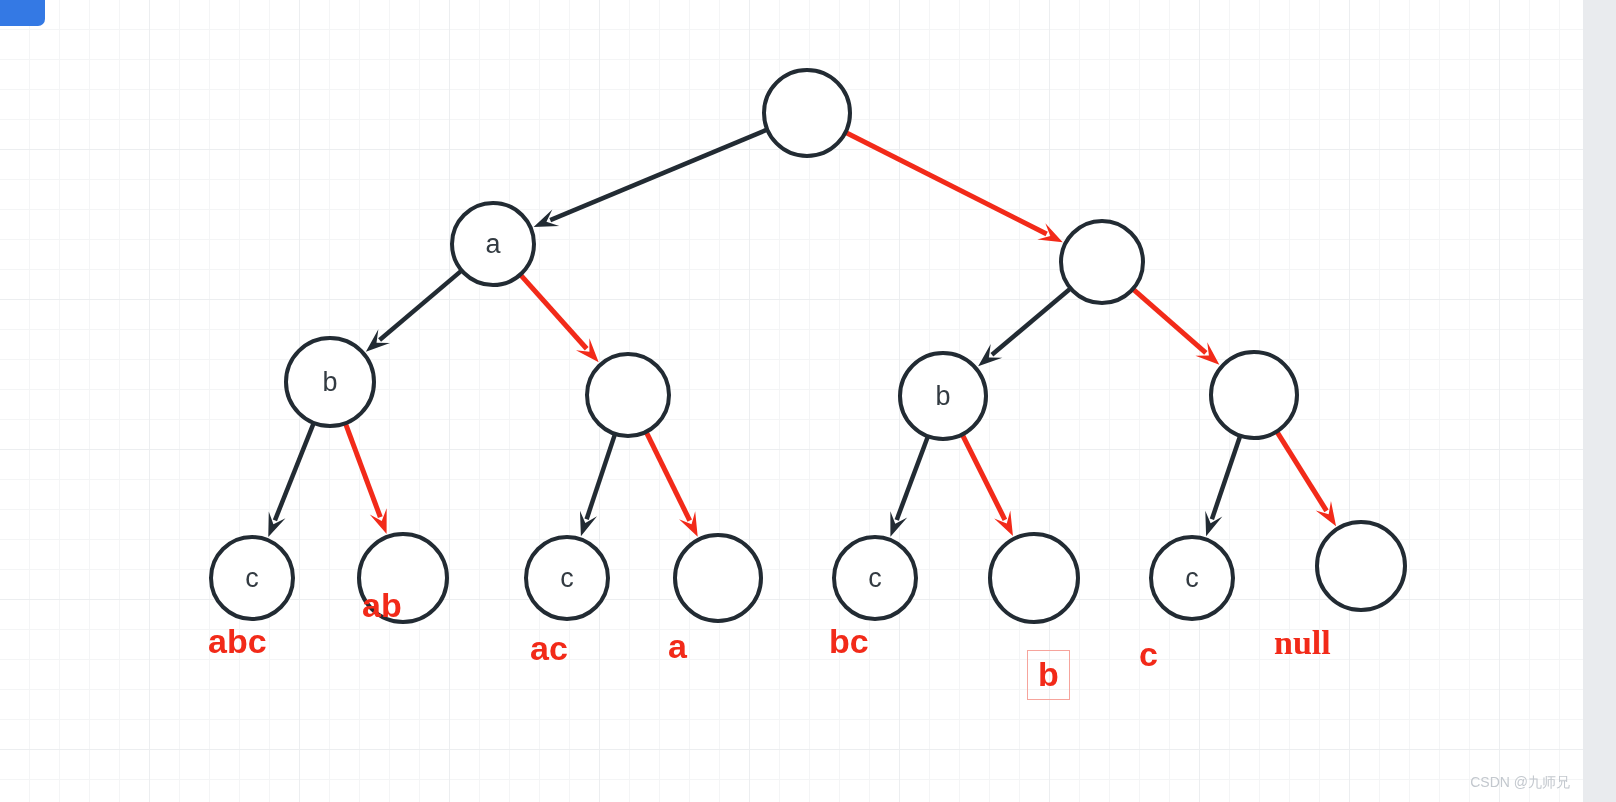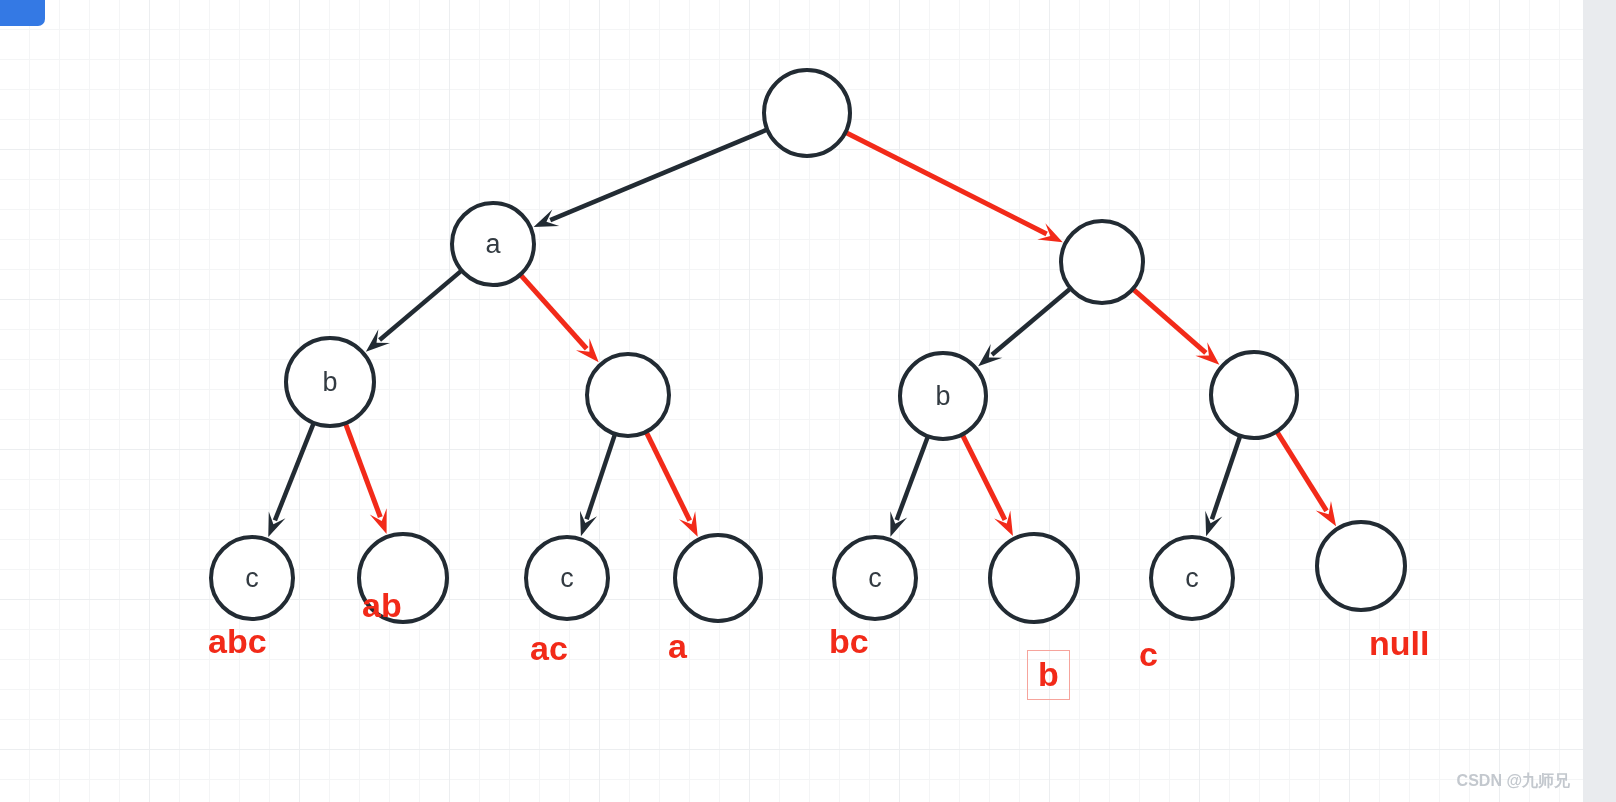--- a/index.html
+++ b/index.html
@@ -60,24 +60,23 @@
   }
   #right-strip{
     position:absolute;right:0;top:0;
     width:33px;height:802px;
     background:#e9ebee;
   }
   #watermark{
     position:absolute;
     right:46px;bottom:10px;
     color:#c3c8ce;
-    font-size:16px;
+    font-size:14px;
     font-family:"Liberation Sans", sans-serif;
     white-space:nowrap;
-    font-weight:bold;
   }
 </style>
 </head>
 <body>
 
 <div id="canvas">
 
   <div id="blue-tab" style="background: rgb(52, 121, 228);"></div>
   <div id="right-strip" style="background: rgb(233, 235, 238);"></div>
 
@@ -158,17 +157,17 @@
       <div class="node" style="left: 1315px; top: 520px; width: 92px; height: 92px; border-color: rgb(34, 43, 51); color: rgb(51, 59, 66);"></div>
     </div>
   <div id="label-layer">
       <div class="leaf-label" style="left: 208px; top: 624px; color: rgb(242, 42, 25);">abc</div>
       <div class="leaf-label" style="left: 362px; top: 588px; color: rgb(242, 42, 25);">ab</div>
       <div class="leaf-label" style="left: 530px; top: 631px; color: rgb(242, 42, 25); text-align: right;">ac</div>
       <div class="leaf-label" style="left: 668px; top: 629px; color: rgb(242, 42, 25);">a</div>
       <div class="leaf-label" style="left: 829px; top: 588px; color: rgb(242, 42, 25); margin-top: 36px;">bc</div>
       <div class="leaf-label selected" style="left: 1027px; top: 650px; color: rgb(242, 42, 25); border-color: rgb(246, 164, 156);">b</div>
       <div class="leaf-label" style="left: 1139px; top: 637px; color: rgb(242, 42, 25);">c</div>
-      <div class="leaf-label" style="left: 1369px; top: 626px; color: rgb(242, 42, 25);">null</div>
+      <div class="leaf-label" style="left: 1274px; top: 626px; color: rgb(242, 42, 25); font-family: Liberation Serif, serif;">null</div>
     </div>
 
   <div id="watermark">CSDN @九师兄</div>
 </div>
 
 </body></html>

